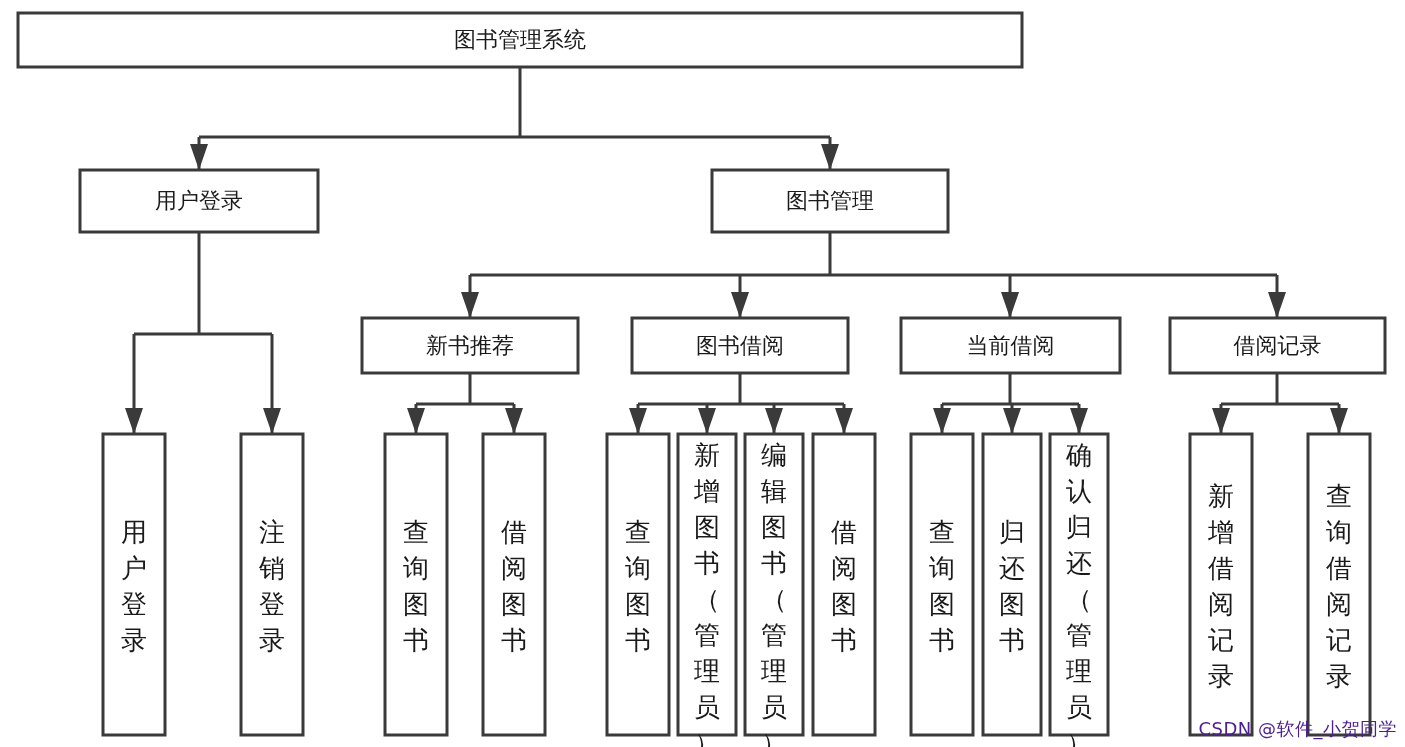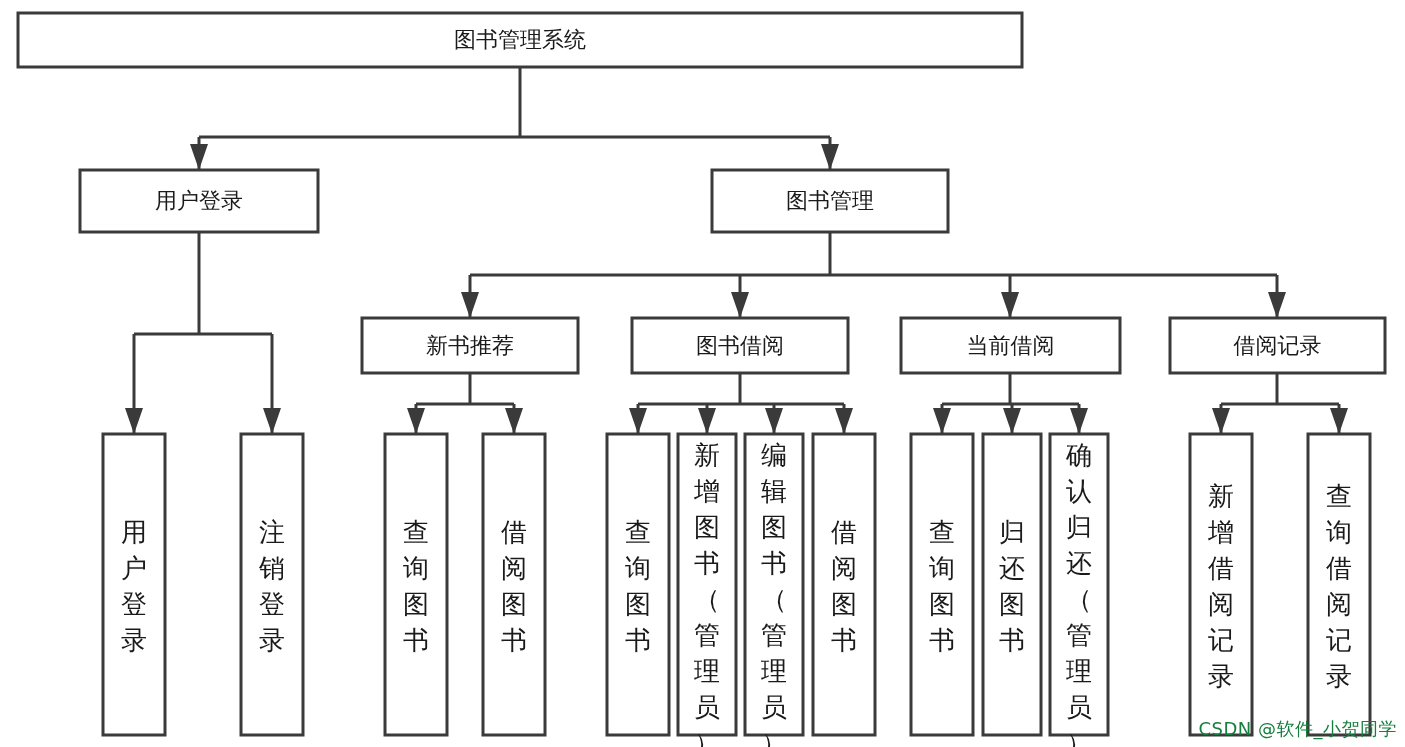--- a/index.html
+++ b/index.html
@@ -51,21 +51,21 @@
     font-family: "DejaVu Sans", "Liberation Sans", sans-serif;
     font-size: 26px;
     text-anchor: middle;
   }
   .watermark {
     position: absolute;
     right: 8px;
     bottom: 6px;
     font-family: "DejaVu Sans", "Liberation Sans", sans-serif;
     font-size: 18px;
-    color: #15803d;
+    color: #4c1d95;
     letter-spacing: 0.5px;
     white-space: nowrap;
     pointer-events: none;
   }
 </style>
 </head>
 <body>
 
 <div id="diagram-root">
 

